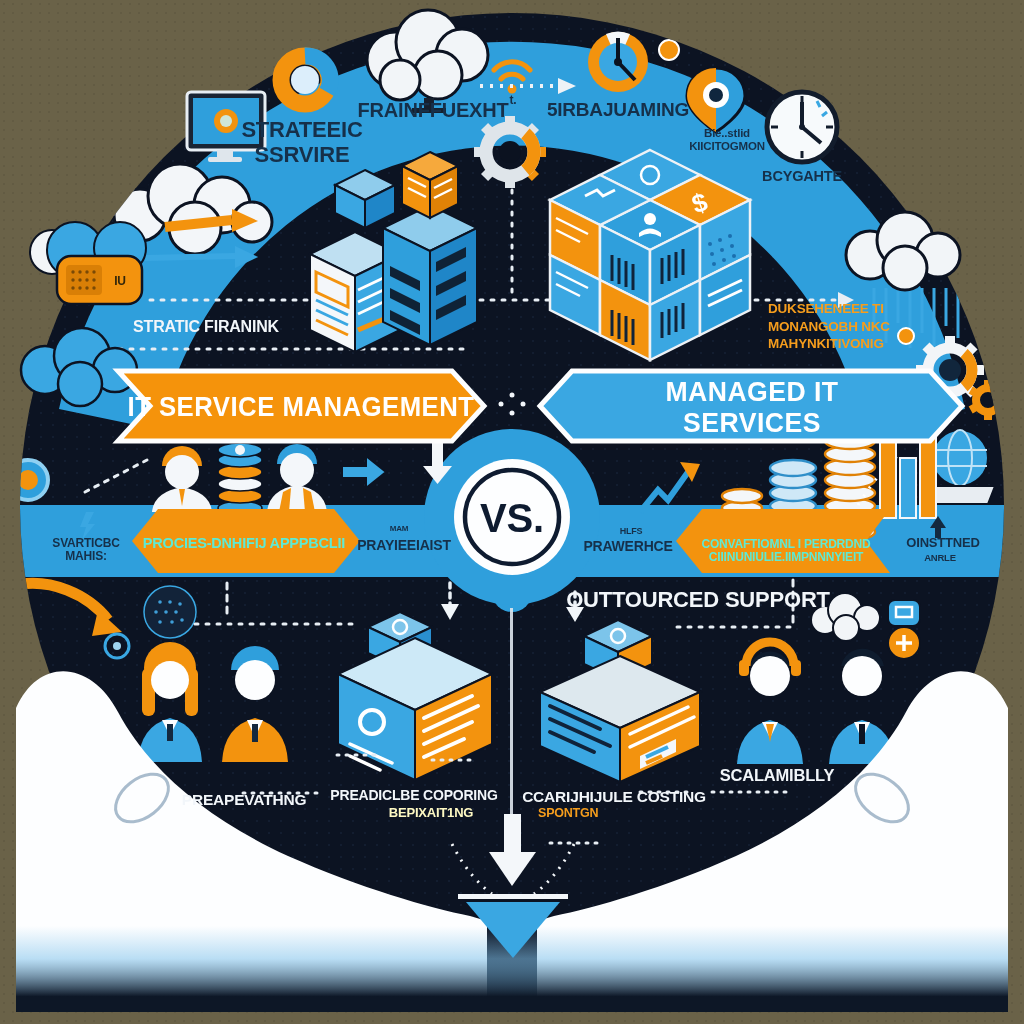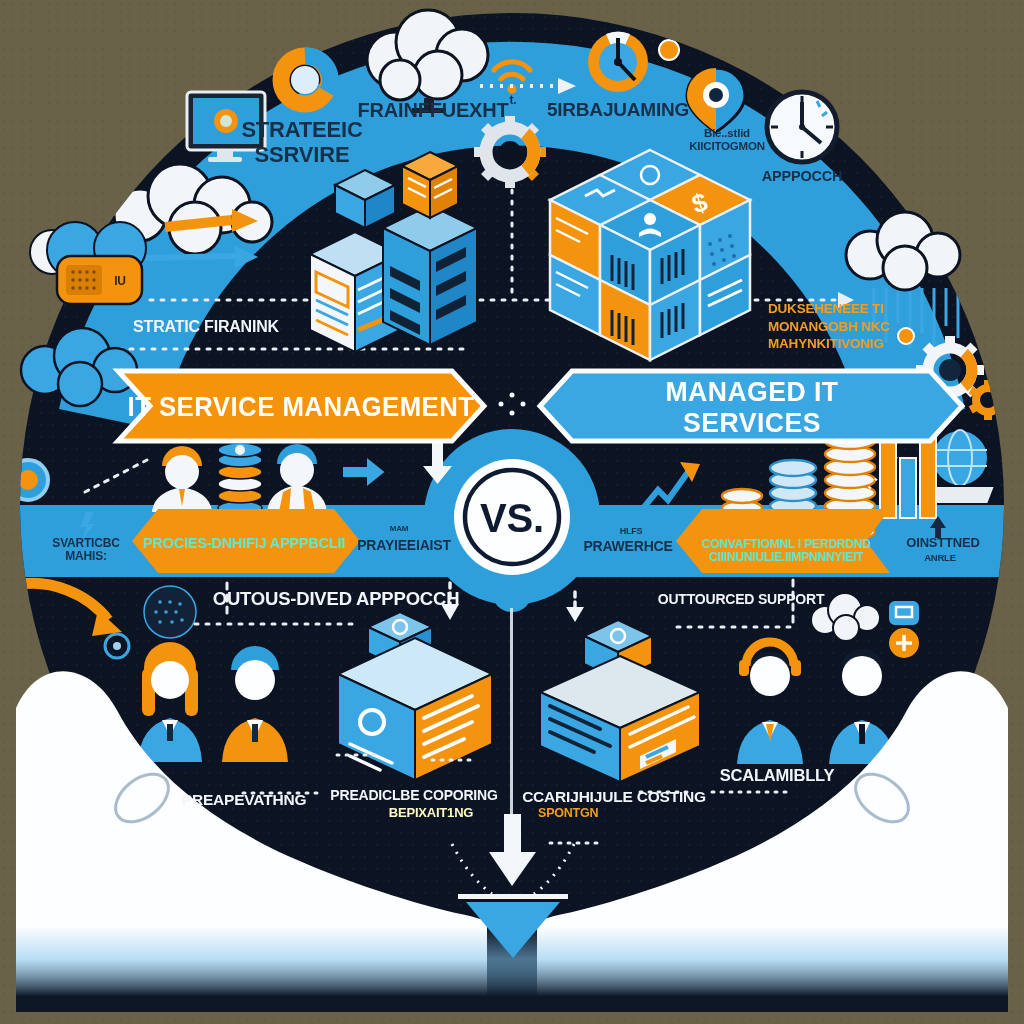--- a/index.html
+++ b/index.html
@@ -591,41 +591,40 @@
 </g>
 </svg>
 
 <div class="lbl navy" style="left:302px;top:143px;font-size:22px;">STRATEEIC
 SSRVIRE</div>
 <div class="lbl navy" style="left:402px;top:110px;font-size:20px;margin-left:31px;">FRAINFFUEXHT</div>
 <div class="lbl navy" style="left:513px;top:101px;font-size:12px;">t.</div>
 <div class="lbl navy" style="left:618px;top:110px;font-size:19px;">5IRBAJUAMING</div>
 <div class="lbl navy" style="left:727px;top:140px;font-size:11.5px;">Bie..stlid
 KIICITOGMON</div>
-<div class="lbl navy" style="left:802px;top:176px;font-size:14.5px;">APPPOCCH</div>
+<div class="lbl navy" style="left:802px;top:176px;font-size:14.5px;">BCYGAHTE</div>
 <div class="lbl wht" style="left:206px;top:327px;font-size:16px;">STRATIC FIRANINK</div>
 <div class="lbl ll org" style="left:768px;top:300px;font-size:13.5px;line-height:1.3;">DUKSEHENEEE TI
 MONANGOBH NKC
 MAHYNKITIVONIG</div>
 <div class="lbl" style="left:301px;top:407px;font-size:28px;color:#fff;transform:translate(-50%,-50%) scaleX(.92);letter-spacing:.5px;">IT SERVICE MANAGEMENT</div>
 <div class="lbl" style="left:752px;top:407px;font-size:28px;color:#fff;transform:translate(-50%,-50%) scaleX(.95);letter-spacing:.5px;">MANAGED IT SERVICES</div>
 <div class="lbl" style="left:512px;top:518px;font-size:40px;color:#0e1b30;">VS.</div>
 <div class="lbl navy" style="left:86px;top:550px;font-size:12px;">SVARTICBC
 MAHIS:</div>
 <div class="lbl chev" style="left:244px;top:543px;font-size:14.5px;">PROCIES-DNHIFIJ APPPBCLII</div>
 <div class="lbl navy" style="left:399px;top:529px;font-size:8px;">MAM</div>
 <div class="lbl navy" style="left:404px;top:546px;font-size:14px;">PRAYIEEIAIST</div>
 <div class="lbl navy" style="left:631px;top:531px;font-size:9px;">HLFS</div>
 <div class="lbl navy" style="left:628px;top:547px;font-size:14px;">PRAWERHCE</div>
 <div class="lbl chev" style="left:786px;top:551px;font-size:12px;">CONVAFTIOMNL I PERDRDND
 CIIINUNIULIE.IIMPNNNYIEIT</div>
 <div class="lbl navy" style="left:943px;top:543px;font-size:13px;">OINSTTNED</div>
 <div class="lbl navy" style="left:940px;top:558px;font-size:9.5px;">ANRLE</div>
-<div class="lbl wht" style="left:336px;top:599px;font-size:18.5px;">OUTOUS-DIVED APPPOCCH</div>
-<div class="lbl wht" style="left:698px;top:600px;font-size:14px;margin-left:43px;">OUTTOURCED SUPPORT</div>
+<div class="lbl wht" style="left:698px;top:600px;font-size:22px;">OUTTOURCED SUPPORT</div>
 <div class="lbl wht" style="left:244px;top:776px;font-size:15.5px;margin-top:24px;">PREAPEVATHNG</div>
 <div class="lbl wht" style="left:414px;top:796px;font-size:14px;text-align:right;">PREADICLBE COPORING</div>
 <div class="lbl blu" style="left:431px;top:813px;font-size:13px;">BEPIXAIT1NG</div>
 <div class="lbl wht" style="left:614px;top:797px;font-size:15.5px;">CCARIJHIJULE COSTING</div>
 <div class="lbl ll org" style="left:538px;top:806px;font-size:12.5px;">SPONTGN</div>
 <div class="lbl wht" style="left:777px;top:775px;font-size:16.5px;">SCALAMIBLLY</div>
 <div class="lbl" style="left:120px;top:282px;font-size:12px;color:#33270a;">IU</div>
 </div>
 
 </body></html>

